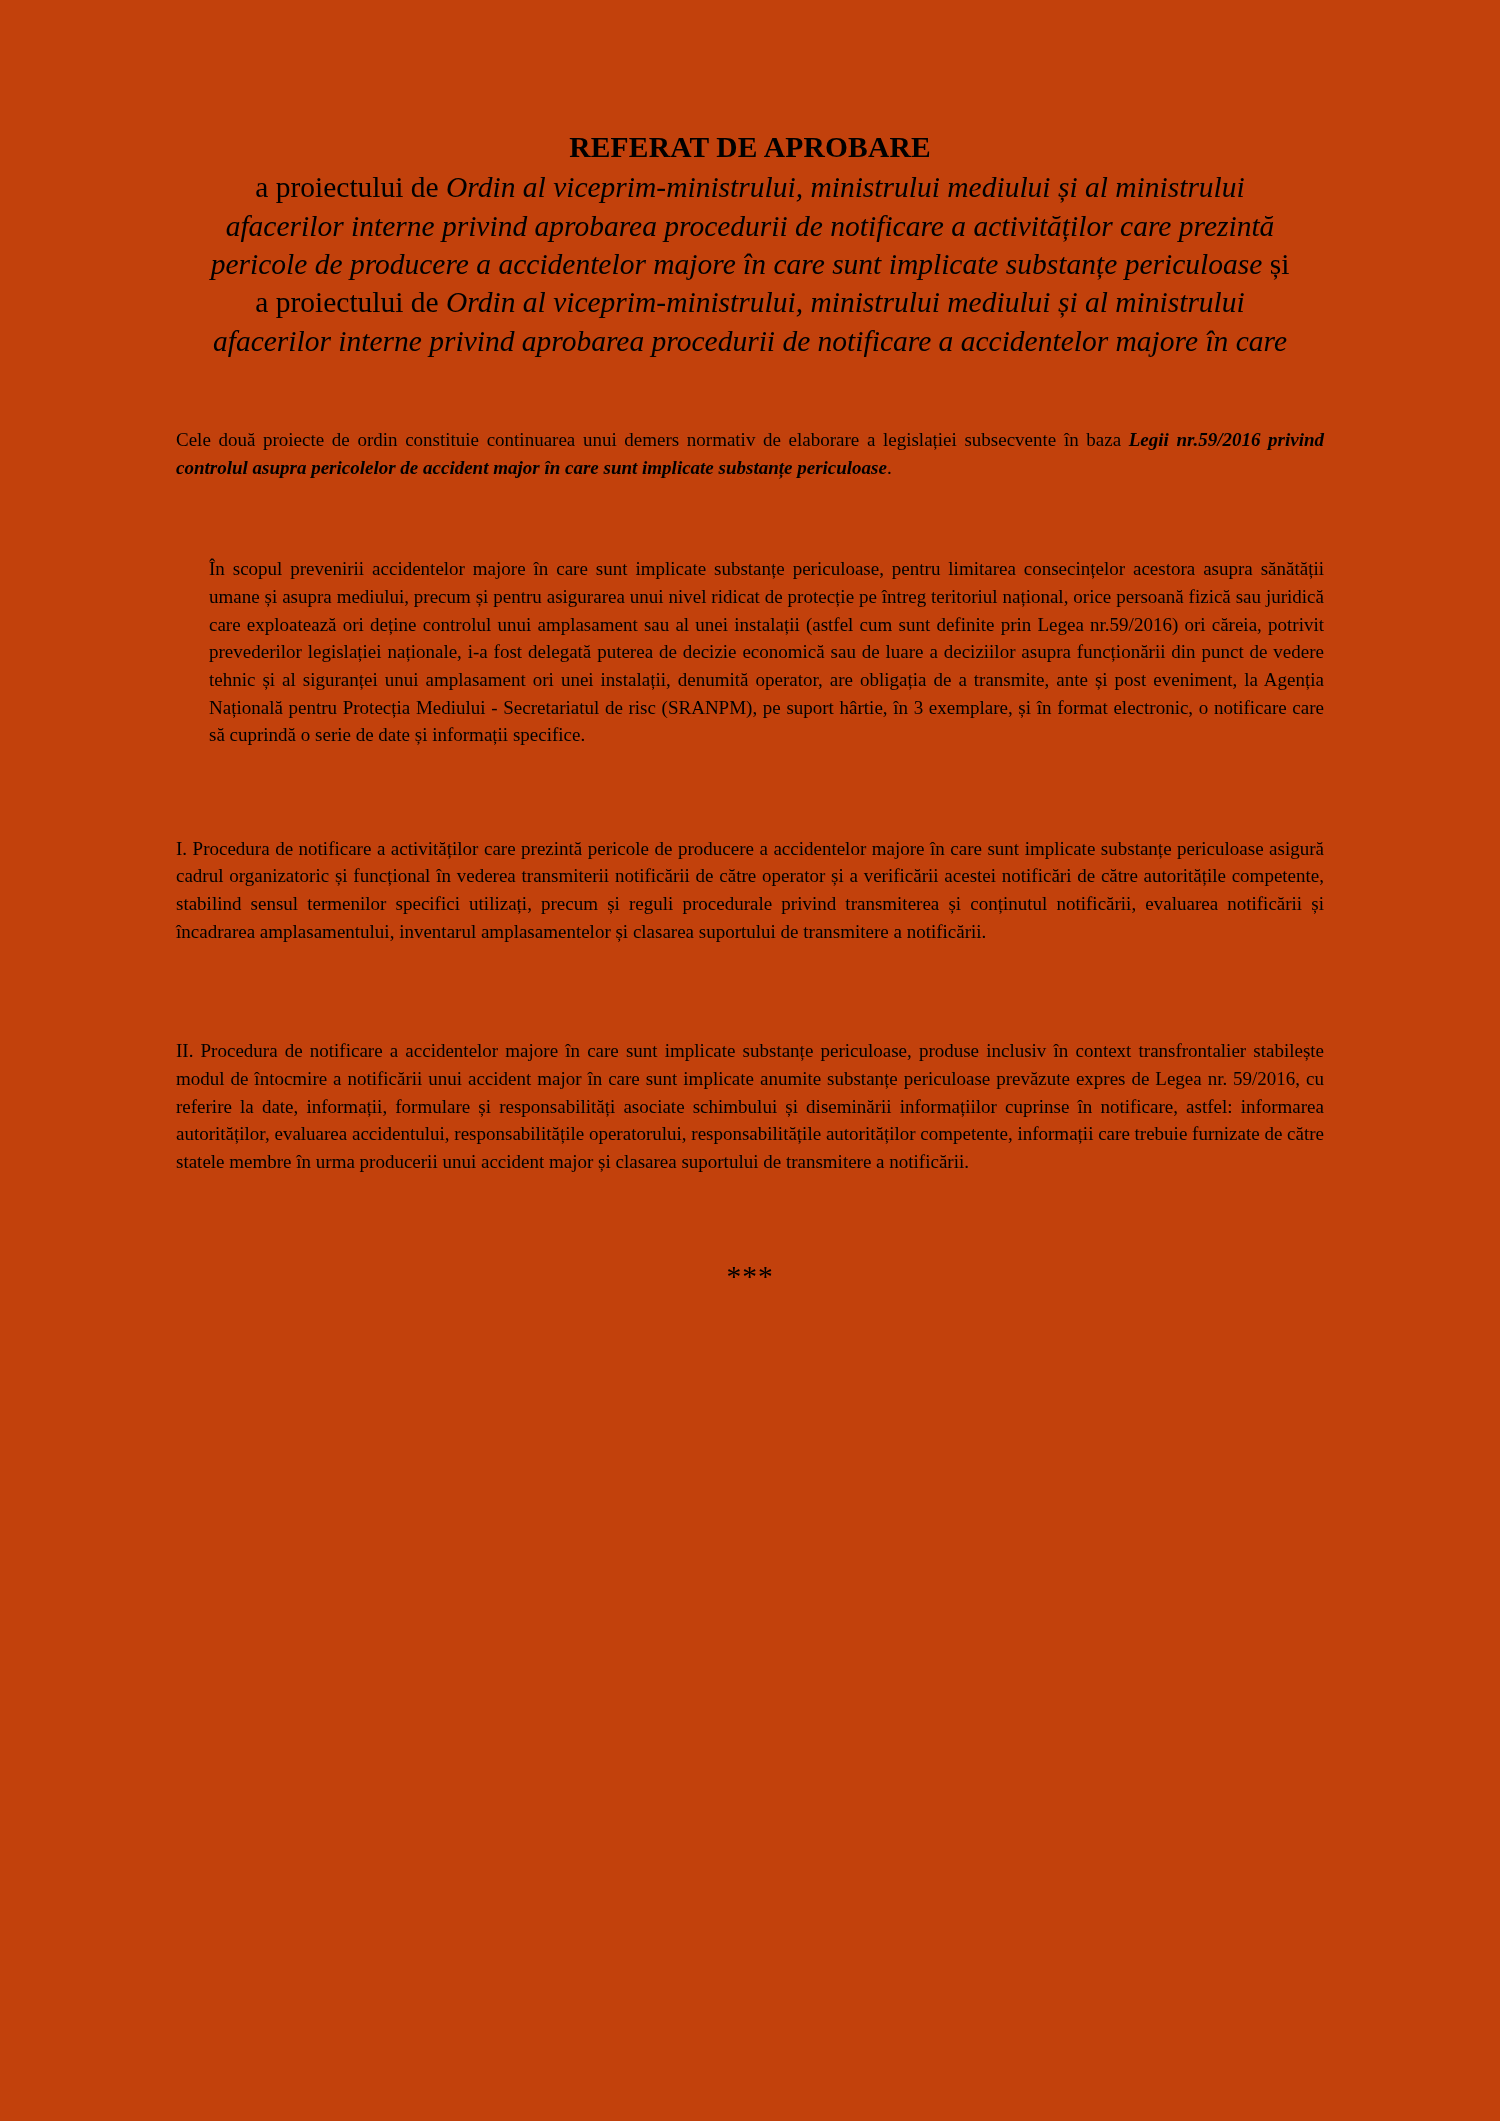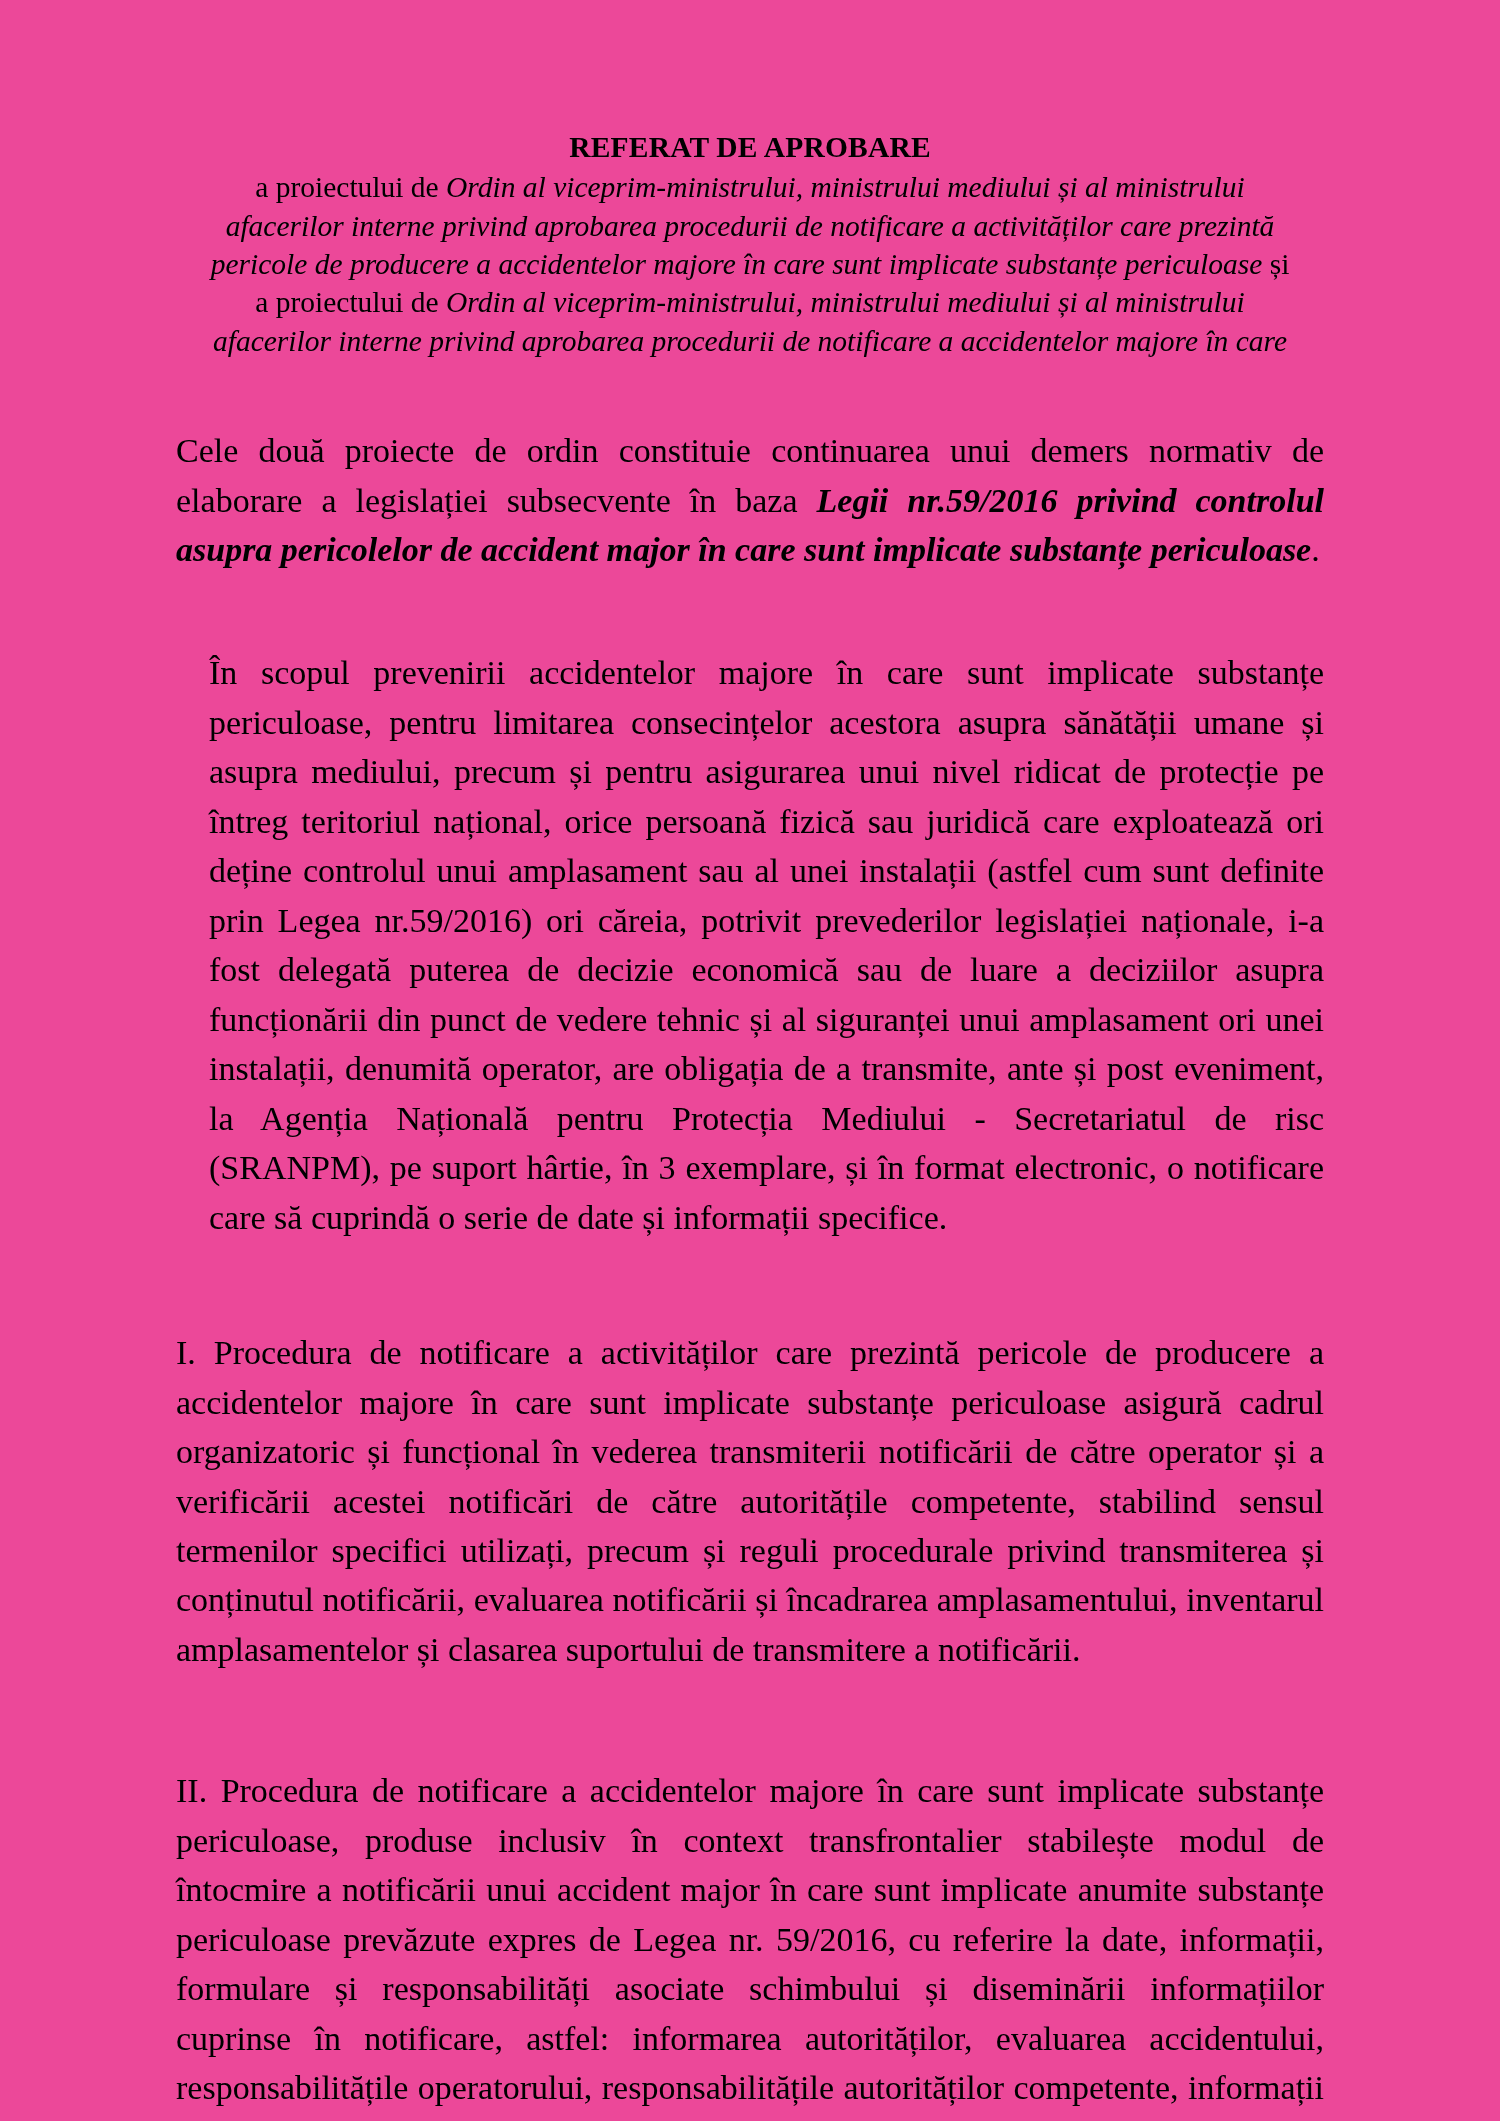--- a/index.html
+++ b/index.html
@@ -12,21 +12,21 @@
   body {
     font-family: "Liberation Serif", "DejaVu Serif", serif;
     color: #000000;
   }
 
   .page {
     position: relative;
     width: 1500px;
     height: 2121px;
     margin: 0 auto;
-    background: #ec4899;
+    background: #c2410c;
     box-sizing: border-box;
     padding: 128px 176px 0 176px;
     overflow: hidden;
   }
 
   
   .title-block {
     text-align: center;
     font-size: 29.5px;
     line-height: 1.30;
@@ -54,21 +54,21 @@
     font-style: normal;
     font-weight: normal;
   }
 
   
   .body-area {
     margin-top: 66px;
   }
 
   p.para {
-    font-size: 34px;
+    font-size: 19px;
     line-height: 1.455;
     text-align: justify;
     text-justify: inter-word;
     margin: 0;
     hyphens: none;
   }
 
   p.gap-1 { margin-top: 74px; margin-left: 33px; }
   p.gap-2 { margin-top: 86px; }
   p.gap-3 { margin-top: 92px; }

